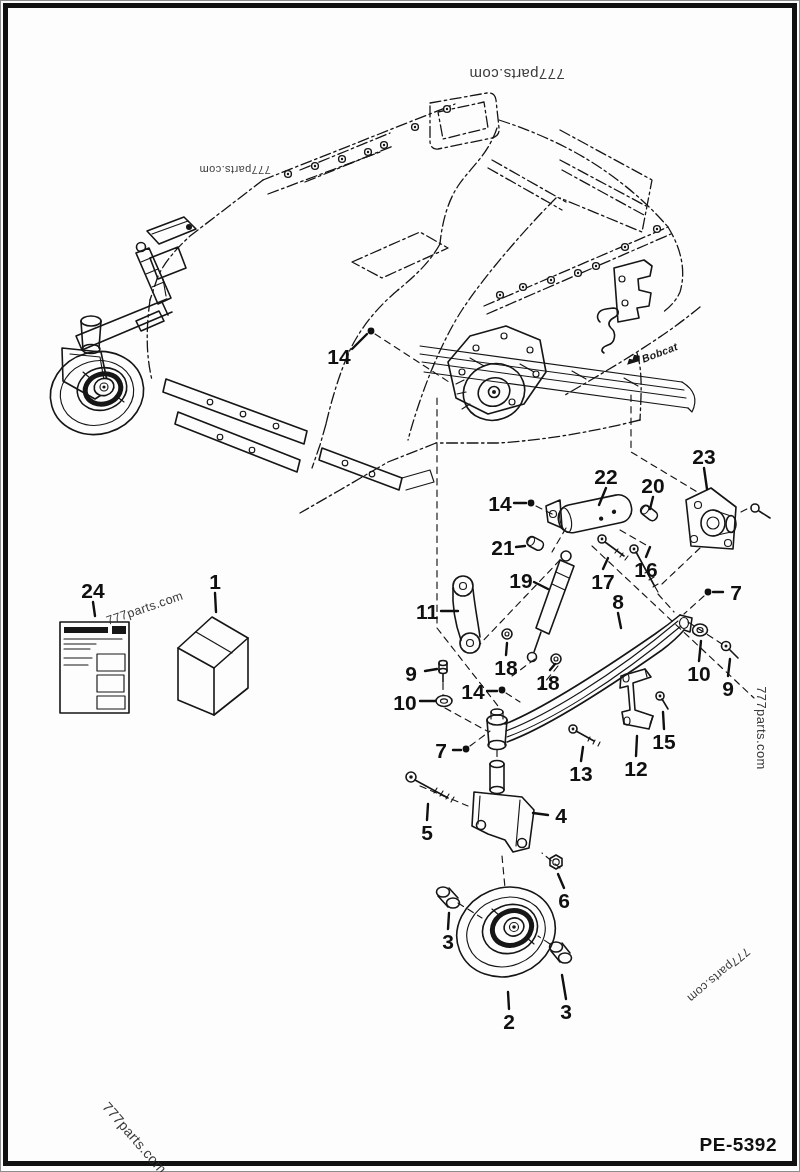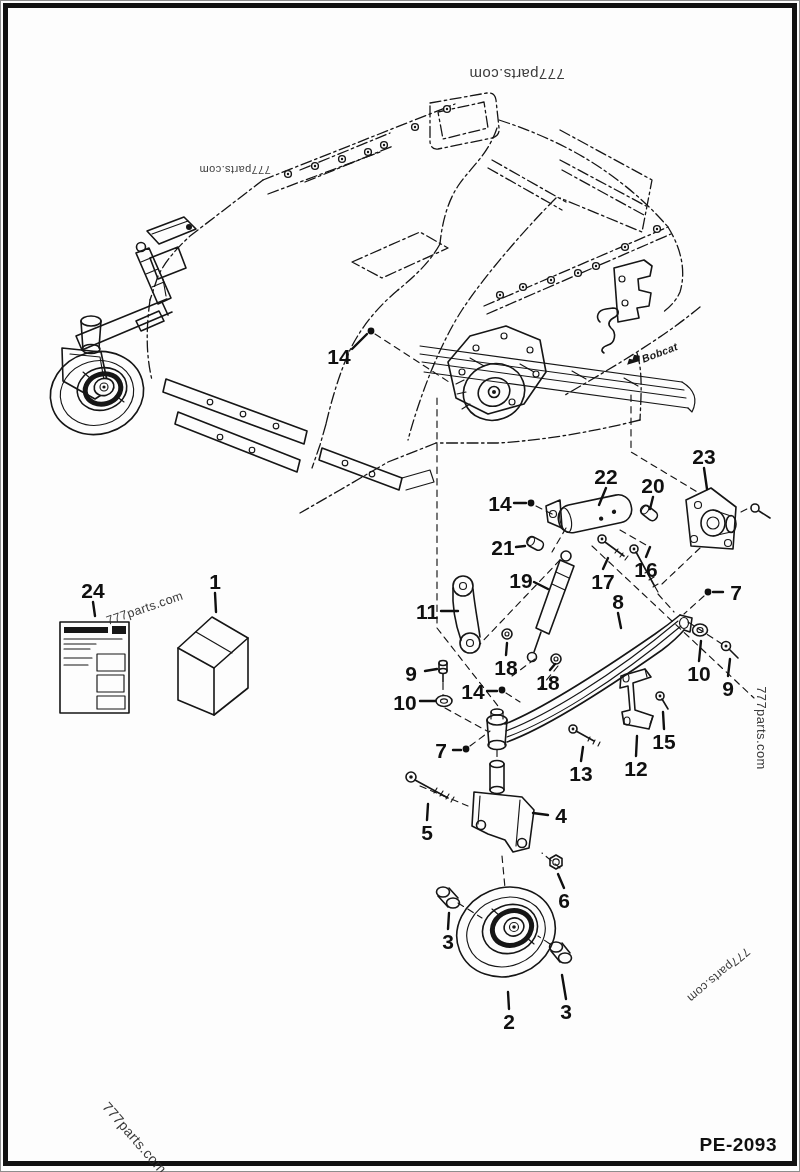--- a/index.html
+++ b/index.html
@@ -500,14 +500,14 @@
     <g id="watermark-layer">
         <text class="wm" style="font-size:15px" transform="translate(517,69) rotate(180)">777parts.com</text>
         <text class="wm" style="font-size:11px" transform="translate(235,166) rotate(180)">777parts.com</text>
         <text class="wm" style="font-size:12.5px" transform="translate(146,612) rotate(-19)">777parts.com</text>
         <text class="wm" style="font-size:13px" transform="translate(757,728) rotate(90)">777parts.com</text>
         <text class="wm" style="font-size:12px" transform="translate(716,972) rotate(140)">777parts.com</text>
         <text class="wm" style="font-size:14px" transform="translate(131,1141) rotate(49)">777parts.com</text>
       </g>
   </svg>
 
-  <div class="code">PE-2093</div>
+  <div class="code">PE-5392</div>
 </div>
 
 </body></html>

